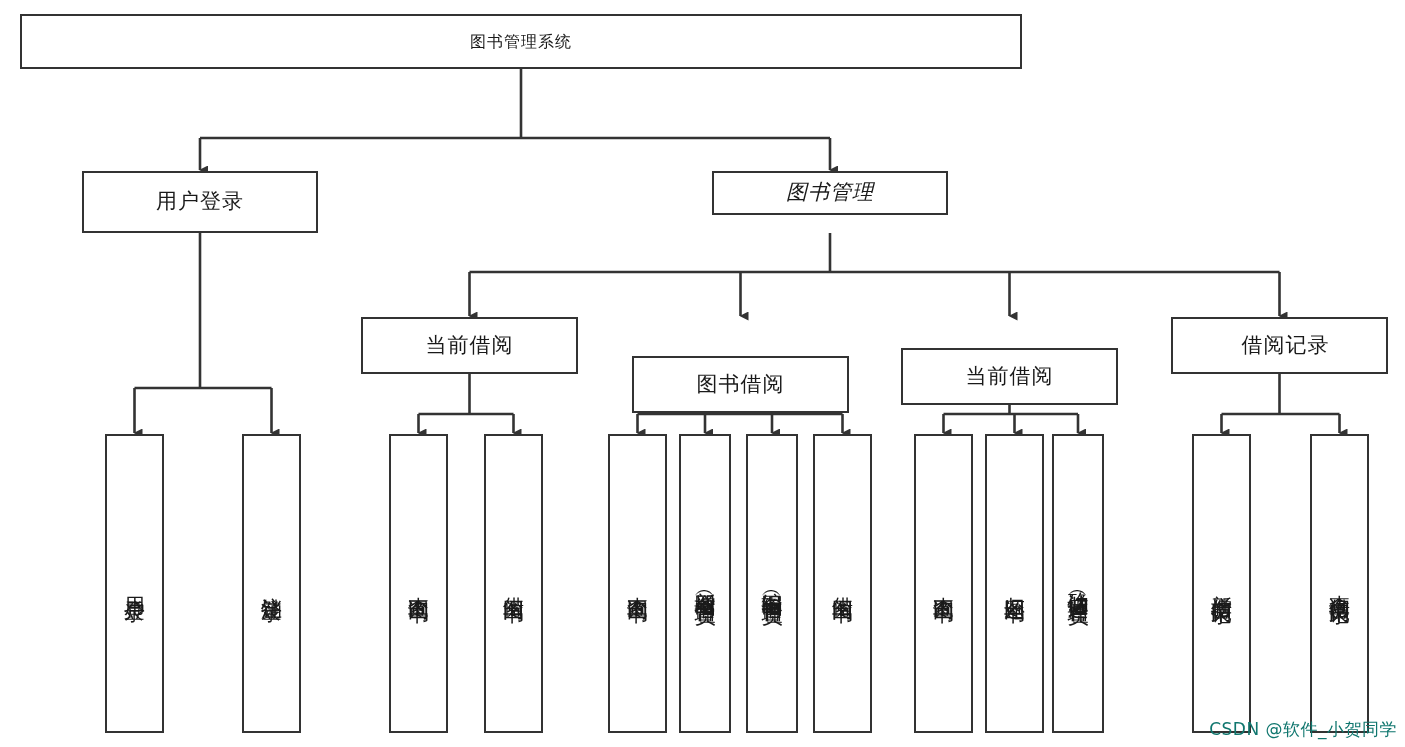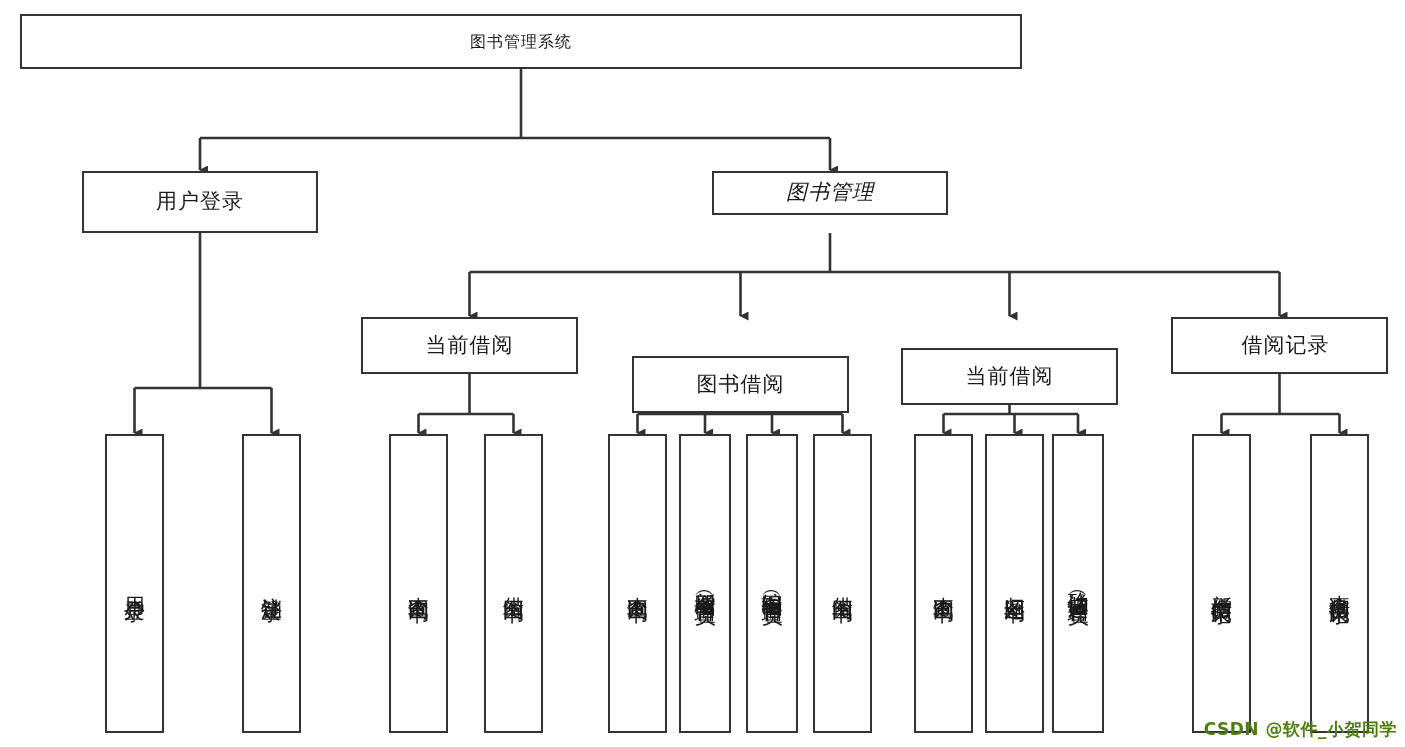--- a/index.html
+++ b/index.html
@@ -57,25 +57,24 @@
     display: block;
   }
   #root-node {
     font-size: 16px;
   }
   #watermark {
     position: absolute;
     right: 8px;
     bottom: 6px;
     font-size: 17px;
-    color: #4d7c0f;
+    color: #0f766e;
     letter-spacing: 0.5px;
     z-index: 5;
     white-space: nowrap;
-    font-weight: bold;
   }
 </style>
 </head>
 <body>
 
 <div id="diagram-root">
 
   <svg id="edge-layer" viewBox="0 0 1405 747" xmlns="http://www.w3.org/2000/svg">
     <defs>
       <marker id="arrowhead" markerWidth="9" markerHeight="9" refX="4.5" refY="8" orient="auto" markerUnits="userSpaceOnUse">

